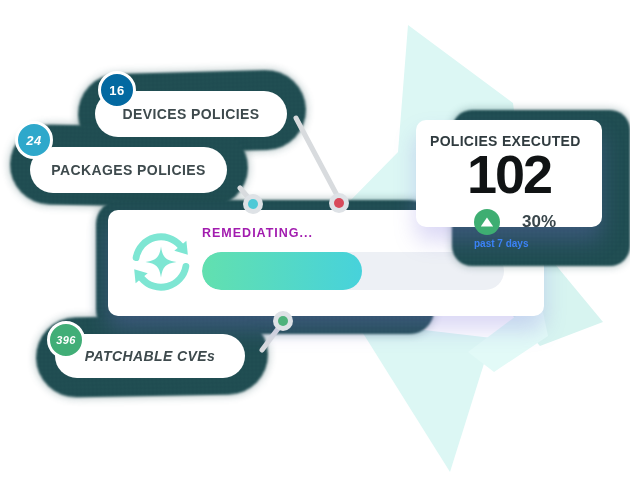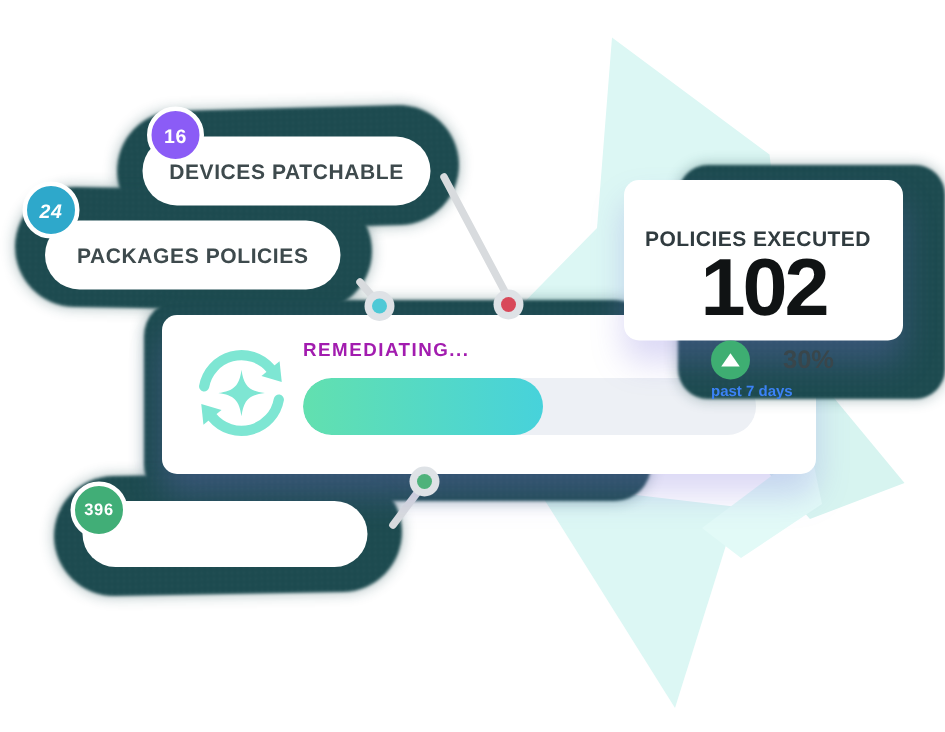--- a/index.html
+++ b/index.html
@@ -23,21 +23,21 @@
   
   .lines-svg{position:absolute;left:0;top:0;width:630px;height:488px;pointer-events:none;}
   
   .pill{
     position:absolute;height:46px;background:#ffffff;border-radius:26px;
     display:flex;align-items:center;justify-content:center;
     font-weight:700;font-size:14px;letter-spacing:.4px;color:#3E4A4D;
   }
   .p1{left:95px;top:91px;width:192px;}
   .p2{left:30px;top:147px;width:197px;}
-  .p3{left:55px;top:334px;width:190px;height:44px;}
+  .p3{left:55px;top:334px;width:190px;height:44px;font-style:italic;}
   .count-badge{
     position:absolute;width:32px;height:32px;border-radius:50%;
     border:3px solid #ffffff;color:#ffffff;font-weight:700;font-size:13px;
     display:flex;align-items:center;justify-content:center;
   }
   .p1 .count-badge{left:3px;top:-20px;}
   .p2 .count-badge{left:-15px;top:-26px;font-style:italic;}
   .p3 .count-badge{left:-8px;top:-13px;font-size:11px;}
   
   .card{
@@ -54,21 +54,21 @@
   .rem-label{
     position:absolute;left:94px;top:16px;font-size:12.5px;font-weight:700;
     letter-spacing:1px;color:#a21caf;
   }
   .track{
     position:absolute;left:94px;top:42px;width:302px;height:38px;
     background:#EDF0F5;border-radius:19px;overflow:hidden;
   }
   .fill{height:100%;border-radius:19px;background:linear-gradient(90deg,#62E0AF,#47D2DB);}
   
-  .pol-inner{padding:31px 14px 0 14px;}
+  .pol-inner{padding:13px 14px 0 14px;}
   .pol-title{font-size:14px;font-weight:800;color:#303B3F;letter-spacing:.3px;}
   .pol-row{display:flex;align-items:center;margin-top:0;flex-direction:column;}
   .pol-value{font-size:54px;font-weight:800;color:#101314;line-height:.95;letter-spacing:-2px;}
   .trend{margin-left:12px;margin-top:9px;}
   .trend-row{display:flex;align-items:center;gap:22px;}
   .trend-circle{width:26px;height:26px;border-radius:50%;display:flex;align-items:center;justify-content:center;}
   .trend-tri{width:14px;height:12px;background:#ffffff;clip-path:polygon(50% 10%,94% 84%,6% 84%);}
   .trend-pct{font-size:17px;font-weight:800;color:#39464B;}
   .trend-period{font-size:10px;color:#3b82f6;margin-top:3px;font-weight:bold;}
   
@@ -116,29 +116,30 @@
       <path d="M8.4 43.5 L22.3 47.6 L9.9 57.8 Z" fill="#7EE6D3"></path>
       <path d="M36 20 C37.5 31 41 34.5 52 36 C41 37.5 37.5 41 36 52 C34.5 41 31 37.5 20 36 C31 34.5 34.5 31 36 20 Z" fill="#7EE6D3"></path>
     </svg>
     <div class="rem-label">REMEDIATING...</div>
     <div class="track">
       <div class="fill" style="width: 53%;"></div>
     </div>
   </div>
 
   <div class="pill p1">
-    <span class="count-badge" style="background: #8b5cf6;">16</span>
-    <span>DEVICES PATCHABLE</span>
+    <span class="count-badge" style="background: #0369a1;">16</span>
+    <span>DEVICES POLICIES</span>
   </div>
   <div class="pill p2">
     <span class="count-badge" style="background: rgb(46, 168, 203);">24</span>
     <span>PACKAGES POLICIES</span>
   </div>
   <div class="pill p3">
     <span class="count-badge" style="background: rgb(65, 174, 119);">396</span>
+    <span>PATCHABLE CVEs</span>
   </div>
 
   <div class="blob b-pol"></div>
   <div class="card pol-card">
     <div class="pol-inner">
       <div class="pol-title">POLICIES EXECUTED</div>
       <div class="pol-row">
         <div class="pol-value">102</div>
         <div class="trend">
           <div class="trend-row">

